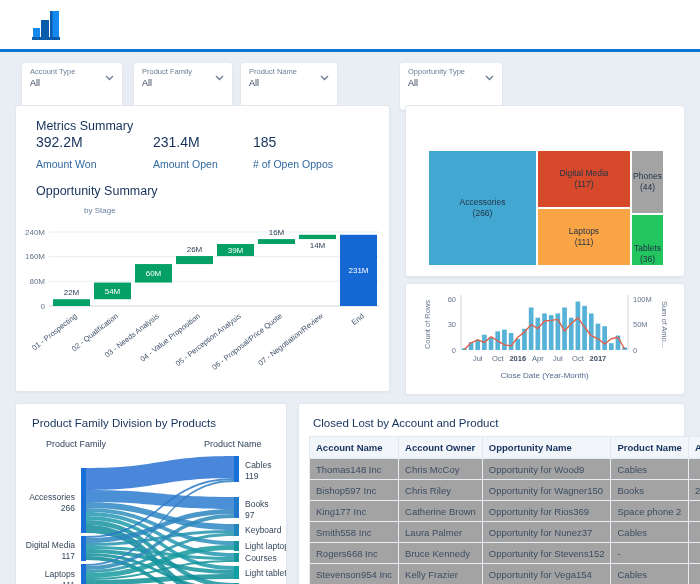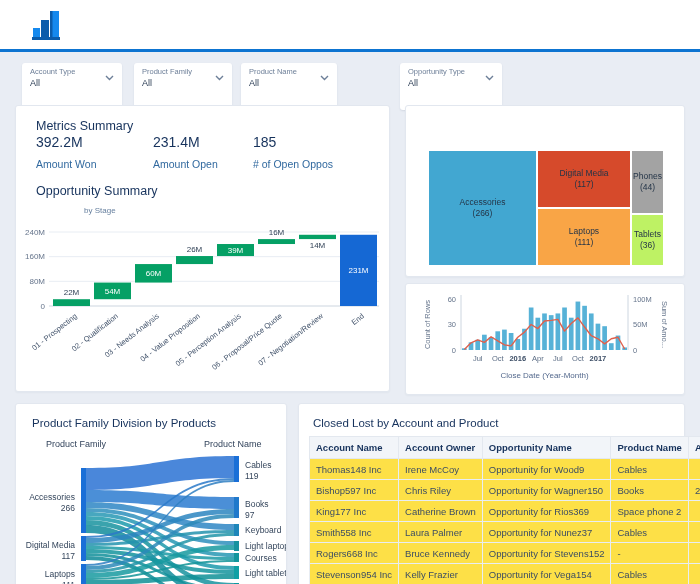--- a/index.html
+++ b/index.html
@@ -51,21 +51,21 @@
     font-size:8.5px;color:#243447;line-height:1.3;cursor:pointer;
   }
   .sankey-header{position:absolute;font-size:9px;color:#33445c;}
   .lost-table{border-collapse:collapse;table-layout:fixed;position:absolute;left:10px;top:32px;}
   .lost-table th{
     background:#f2f5f9;font-size:9.5px;font-weight:bold;color:#16325c;text-align:left;
     border:1px solid #e3e8ef;padding:4px 6px;height:13px;white-space:nowrap;overflow:hidden;
   }
   .lost-table td{
     font-size:9.5px;color:#3c4d63;border:1px solid #e8edf3;padding:4px 6px;height:12px;
-    white-space:nowrap;overflow:hidden;background:#fde047;
+    white-space:nowrap;overflow:hidden;background:#a3a3a3;
   }
   .lost-table td.num{text-align:right;}
 </style>
 </head>
 <body>
 
 <div class="header">
   <div class="logo">
     <svg width="36" height="36" viewBox="0 0 36 36">
       <rect x="4" y="30" width="28" height="3" fill="#0b5cab"></rect>
@@ -169,21 +169,21 @@
       </div>
       <div class="tm-block" style="left: 46.2%; top: 0%; width: 39.8%; height: 50.4%; background: rgb(214, 74, 43);">
         <div>Digital Media<br>(117)</div>
       </div>
       <div class="tm-block" style="left: 86%; top: 0%; width: 14%; height: 54.8%; background: #a3a3a3;">
         <div>Phones<br>(44)</div>
       </div>
       <div class="tm-block" style="left: 46.2%; top: 50.4%; width: 39.8%; height: 49.6%; background: rgb(249, 165, 70);">
         <div>Laptops<br>(111)</div>
       </div>
-      <div class="tm-block" style="left: 86%; top: 54.8%; width: 14%; height: 45.2%; background: #bef264;">
+      <div class="tm-block" style="left: 86%; top: 54.8%; width: 14%; height: 45.2%; background: #22c55e; align-items: flex-end;">
         <div>Tablets<br>(36)</div>
       </div>
     </div>
 </div>
 
 <div class="card" id="card-timeline">
   <svg id="timeline-svg" style="position:absolute;left:0;top:0;" width="278" height="110">
       <line x1="55" y1="11" x2="55" y2="66" stroke="#cdd6e0"></line>
       <line x1="222" y1="11" x2="222" y2="66" stroke="#cdd6e0"></line>
       <text x="50" y="68.5" text-anchor="end" font-size="7.5" fill="#66758c">0</text>
@@ -302,21 +302,21 @@
           <th>Account Name</th>
           <th>Account Owner</th>
           <th>Opportunity Name</th>
           <th>Product Name</th>
           <th>Amount</th>
         </tr>
       </thead>
       <tbody>
         <tr>
           <td>Thomas148 Inc</td>
-          <td>Irene McCoy</td>
+          <td>Chris McCoy</td>
           <td>Opportunity for Wood9</td>
           <td>Cables</td>
           <td class="num">397,280</td>
         </tr>
         <tr>
           <td>Bishop597 Inc</td>
           <td>Chris Riley</td>
           <td>Opportunity for Wagner150</td>
           <td>Books</td>
           <td class="num">2,660,660</td>

